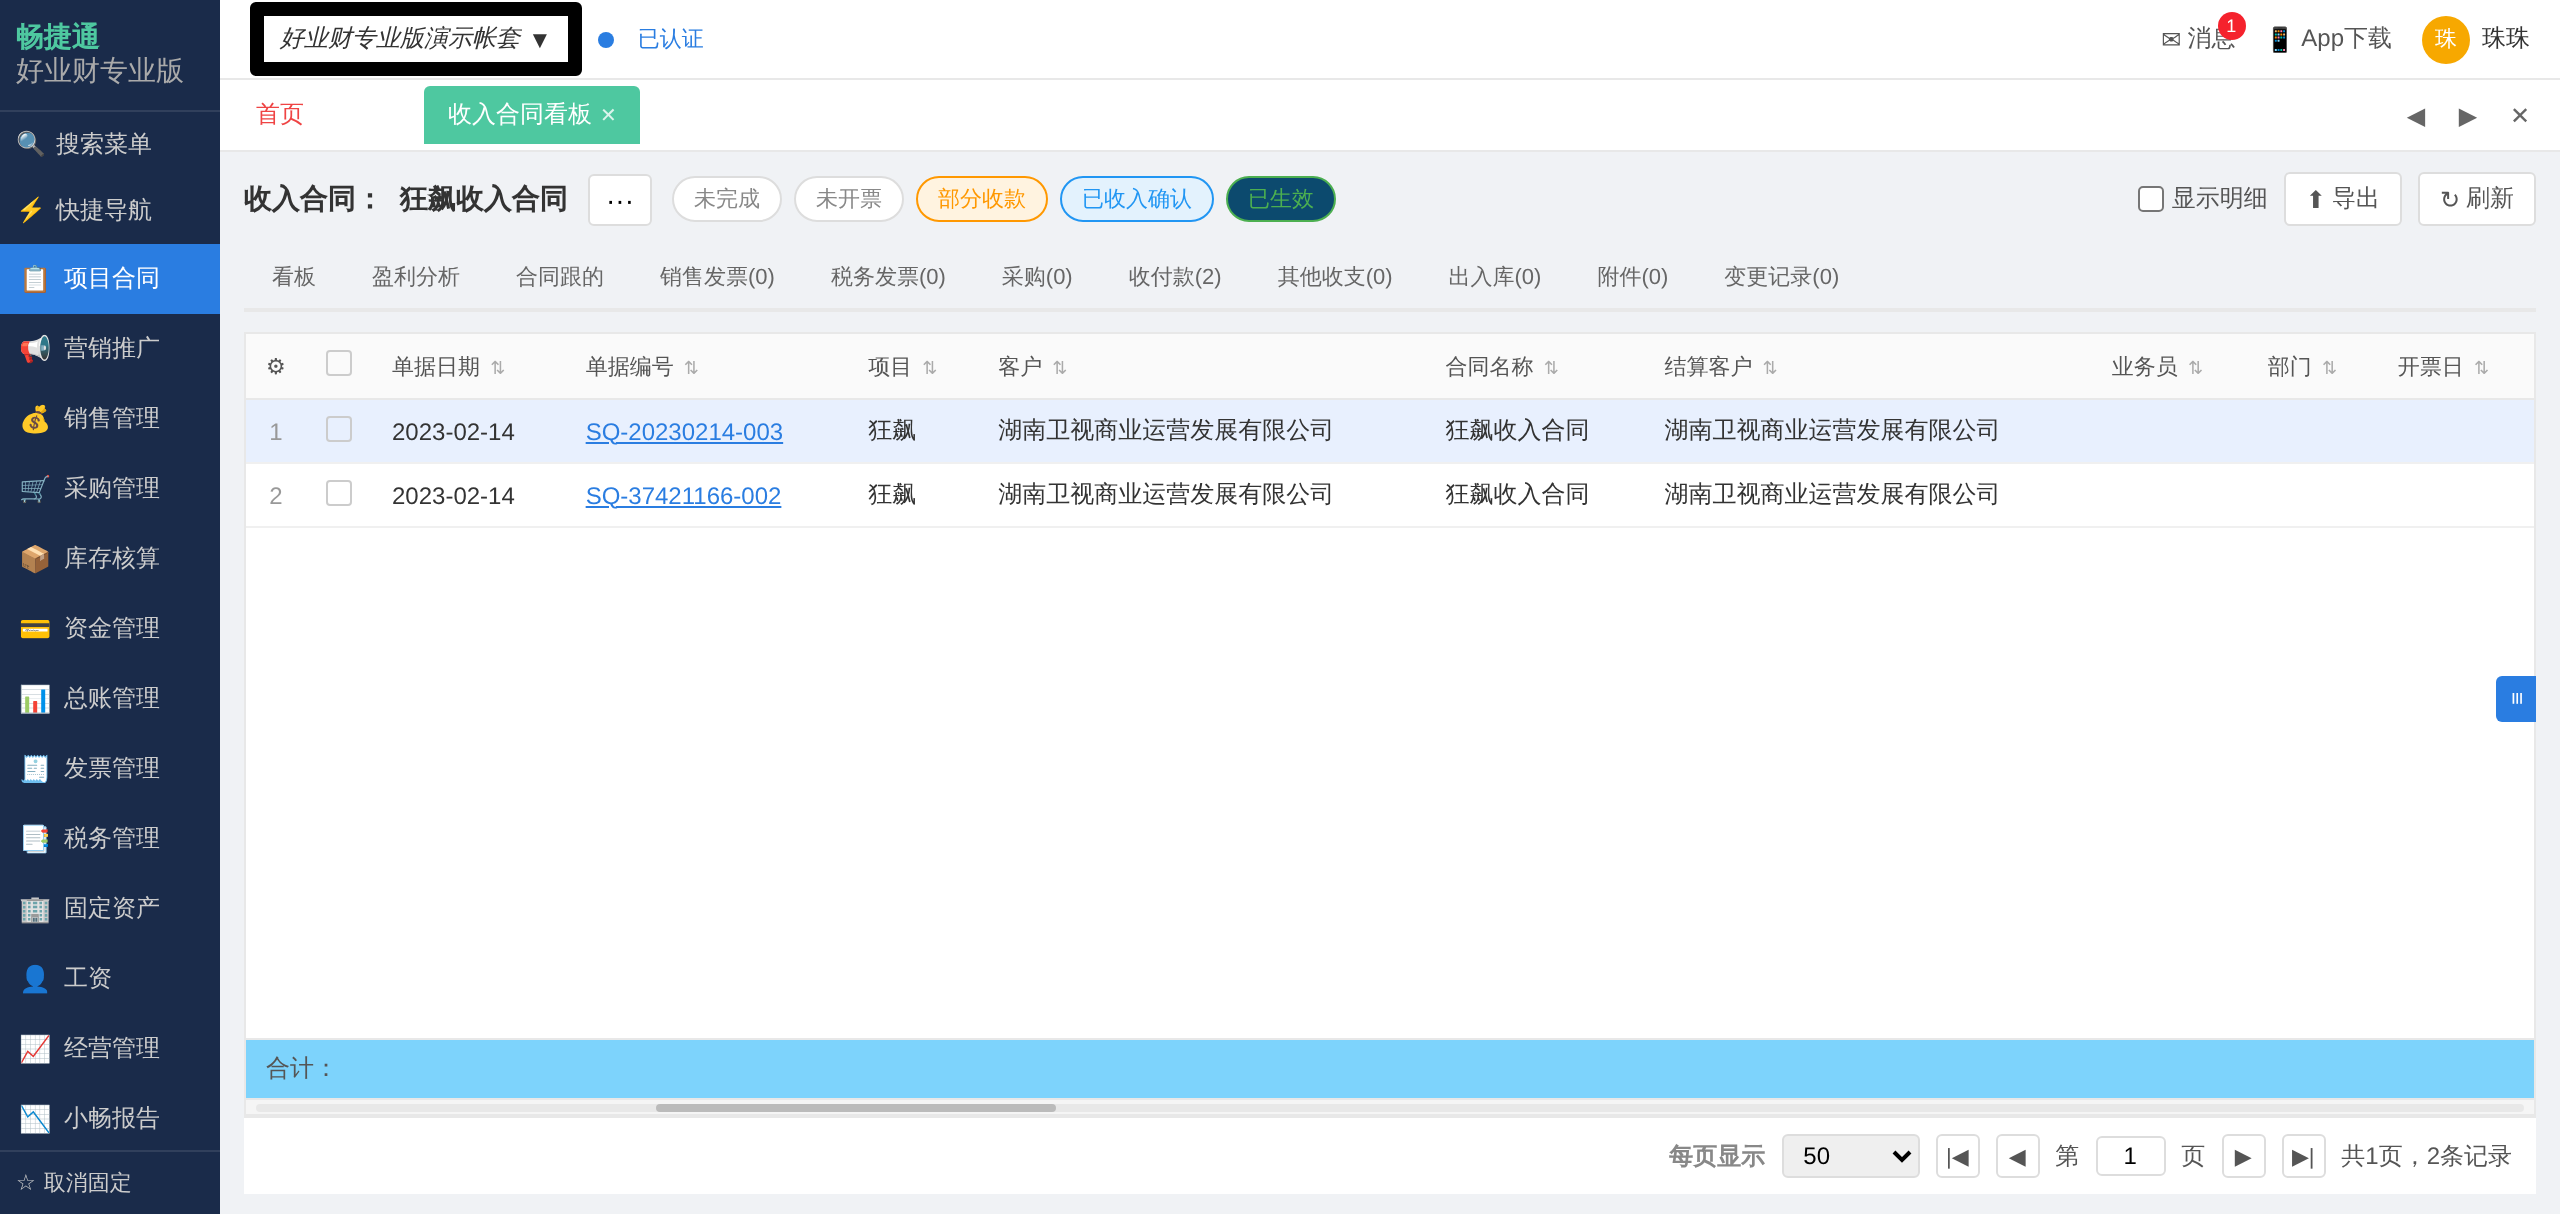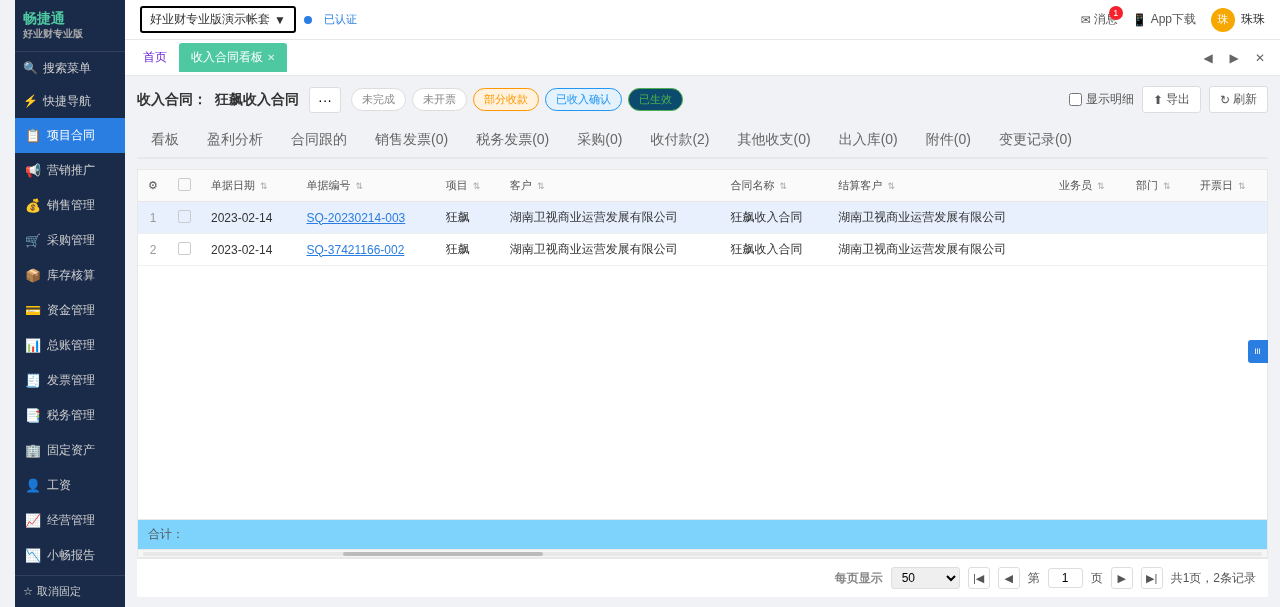--- a/index.html
+++ b/index.html
@@ -1,52 +1,52 @@
 <!DOCTYPE html>
 <html><head>
   <meta charset="utf-8">
   <style>
     * { box-sizing: border-box; margin: 0; padding: 0; font-family: 'Microsoft YaHei', Arial, sans-serif; }
     body { background: #f0f2f5; font-size: 12px; color: #333; overflow: hidden; }
     
-    .app-container { display: flex; height: 607px; width: 1280px; padding-left: 15px; }
+    .app-container { display: flex; height: 607px; width: 1280px; }
     
     
     .sidebar { width: 110px; background: #1a2b4a; display: flex; flex-direction: column; height: 100%; }
     .sidebar-logo { padding: 10px 8px; border-bottom: 1px solid rgba(255,255,255,0.1); display: flex; align-items: center; }
     .sidebar-logo-text { color: #4ec8a0; font-size: 14px; font-weight: bold; line-height: 1.2; }
-    .sidebar-logo-sub { color: #aaa; font-size: 10px; font-weight: bold; }
+    .sidebar-logo-sub { color: #aaa; font-size: 14px; }
     .sidebar-search { display: flex; align-items: center; padding: 8px; color: #ccc; cursor: pointer; font-size: 12px; gap: 5px; }
     .sidebar-quicknav { display: flex; align-items: center; padding: 8px; color: #ccc; cursor: pointer; font-size: 12px; gap: 5px; }
     .sidebar-nav { flex: 1; overflow-y: auto; }
     .sidebar-nav::-webkit-scrollbar { width: 3px; }
     .sidebar-nav::-webkit-scrollbar-thumb { background: rgba(255,255,255,0.2); }
     .nav-item { display: flex; align-items: center; padding: 9px 10px; color: #ccc; cursor: pointer; font-size: 12px; gap: 6px; }
     .nav-item .icon { width: 16px; height: 16px; display: flex; align-items: center; justify-content: center; font-size: 13px; }
     .sidebar-bottom { border-top: 1px solid rgba(255,255,255,0.1); padding: 8px; color: #ccc; font-size: 11px; display: flex; align-items: center; gap: 4px; cursor: pointer; }
     
     
     .main { flex: 1; display: flex; flex-direction: column; background: #f0f2f5; }
     
     
     .topbar { background: #fff; display: flex; align-items: center; padding: 0 15px; height: 40px; border-bottom: 1px solid #e8e8e8; justify-content: space-between; }
     .topbar-left { display: flex; align-items: center; gap: 8px; }
-    .company-select { display: flex; align-items: center; gap: 4px; font-size: 12px; color: #333; cursor: pointer; border: 2px solid #000000; padding: 3px 8px; border-radius: 3px; }
+    .company-select { display: flex; align-items: center; gap: 4px; font-size: 12px; color: #333; cursor: pointer; border: 7px solid #000000; padding: 3px 8px; border-radius: 3px; font-style: italic; }
     .verified-badge { display: flex; align-items: center; gap: 12px; color: #2a7de1; font-size: 11px; }
     .verified-dot { width: 8px; height: 8px; background: #2a7de1; border-radius: 50%; }
     .topbar-right { display: flex; align-items: center; gap: 15px; }
     .topbar-action { display: flex; align-items: center; gap: 3px; font-size: 12px; color: #555; cursor: pointer; position: relative; }
     .badge { background: #f5222d; color: #fff; border-radius: 50%; width: 14px; height: 14px; font-size: 9px; display: flex; align-items: center; justify-content: center; position: absolute; top: -5px; right: -5px; }
     .avatar { width: 24px; height: 24px; border-radius: 50%; background: #f7a800; display: flex; align-items: center; justify-content: center; color: #fff; font-size: 11px; }
     
     
     .tabbar { background: #fff; display: flex; align-items: center; padding: 0 10px; height: 36px; border-bottom: 1px solid #e8e8e8; gap: 4px; }
-    .tabbar-home { color: #6d28d9; font-size: 12px; cursor: pointer; padding: 6px 8px; }
+    .tabbar-home { color: #ef4444; font-size: 12px; cursor: pointer; padding: 6px 8px; }
     .tab-item { display: flex; align-items: center; gap: 4px; padding: 6px 12px; border-radius: 3px 3px 0 0; font-size: 12px; cursor: pointer; }
-    .tab-item.active { background: #4ec8a0; color: #fff; }
+    .tab-item.active { background: #4ec8a0; color: #fff; margin-left: 48px; }
     .tab-close { cursor: pointer; font-size: 10px; opacity: 0.8; }
     .tabbar-controls { margin-left: auto; display: flex; align-items: center; gap: 6px; }
     .tab-nav-btn { width: 20px; height: 20px; display: flex; align-items: center; justify-content: center; cursor: pointer; color: #666; font-size: 12px; }
     
     
     .content { flex: 1; padding: 10px 12px; overflow: hidden; display: flex; flex-direction: column; }
     
     
     .contract-header { display: flex; align-items: center; justify-content: space-between; margin-bottom: 10px; }
     .contract-title { display: flex; align-items: center; gap: 8px; font-size: 14px; font-weight: bold; }
@@ -55,21 +55,21 @@
     .status-btn { padding: 3px 10px; border: 1px solid #ddd; border-radius: 12px; font-size: 11px; cursor: pointer; background: #fff; color: #888; }
     .status-btn.active-orange { background: #fff3e0; border-color: #ff9800; color: #ff9800; }
     .status-btn.active-blue { background: #e3f2fd; border-color: #2196f3; color: #2196f3; }
     .status-btn.active-green { background: #0c4a6e; border-color: #4caf50; color: #4caf50; }
     .contract-actions { display: flex; align-items: center; gap: 8px; }
     .action-btn { display: flex; align-items: center; gap: 3px; padding: 4px 10px; border: 1px solid #ddd; border-radius: 3px; font-size: 12px; cursor: pointer; background: #fff; color: #555; }
     .more-btn { padding: 4px 8px; border: 1px solid #ddd; border-radius: 3px; cursor: pointer; background: #fff; font-size: 14px; }
     
     
     .sub-tabs { display: flex; border-bottom: 2px solid #e8e8e8; margin-bottom: 10px; }
-    .sub-tab { padding: 8px 14px; font-size: 14px; cursor: pointer; color: #666; border-bottom: 2px solid transparent; margin-bottom: -2px; }
+    .sub-tab { padding: 8px 14px; font-size: 11px; cursor: pointer; color: #666; border-bottom: 2px solid transparent; margin-bottom: -2px; }
     .sub-tab.active { color: #2a7de1; border-bottom-color: #2a7de1; font-weight: bold; }
     
     
     .table-container { flex: 1; overflow: hidden; background: #fff; border: 1px solid #e8e8e8; display: flex; flex-direction: column; }
     
     table { width: 100%; border-collapse: collapse; font-size: 12px; }
     thead tr { background: #fafafa; }
     thead th { padding: 8px 10px; text-align: left; color: #555; font-weight: normal; border-bottom: 1px solid #e8e8e8; white-space: nowrap; font-size: 11px; }
     thead th .sort-icon { color: #aaa; margin-left: 2px; font-size: 9px; }
     tbody tr { border-bottom: 1px solid #f0f0f0; }

